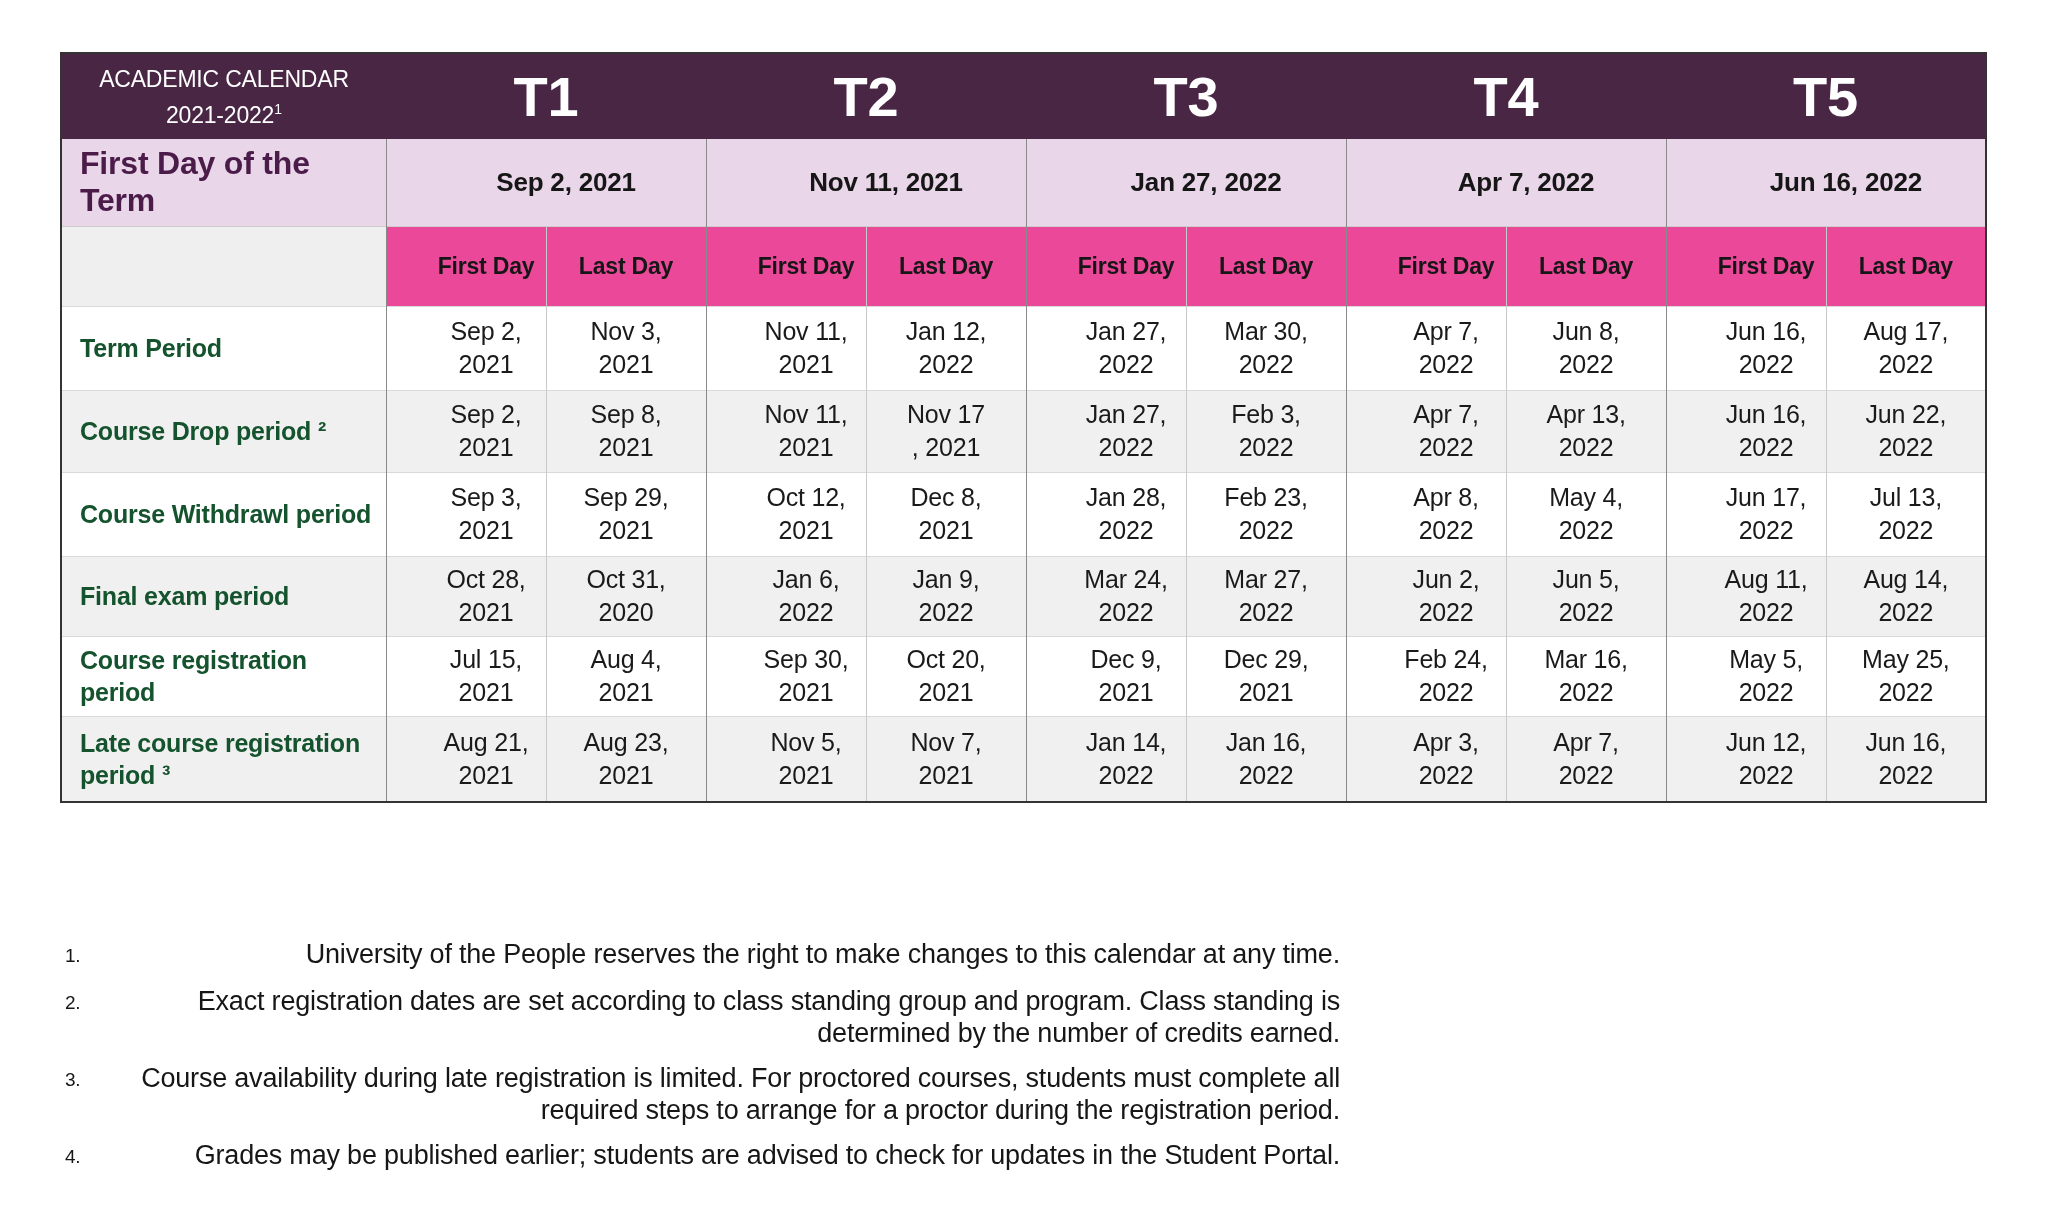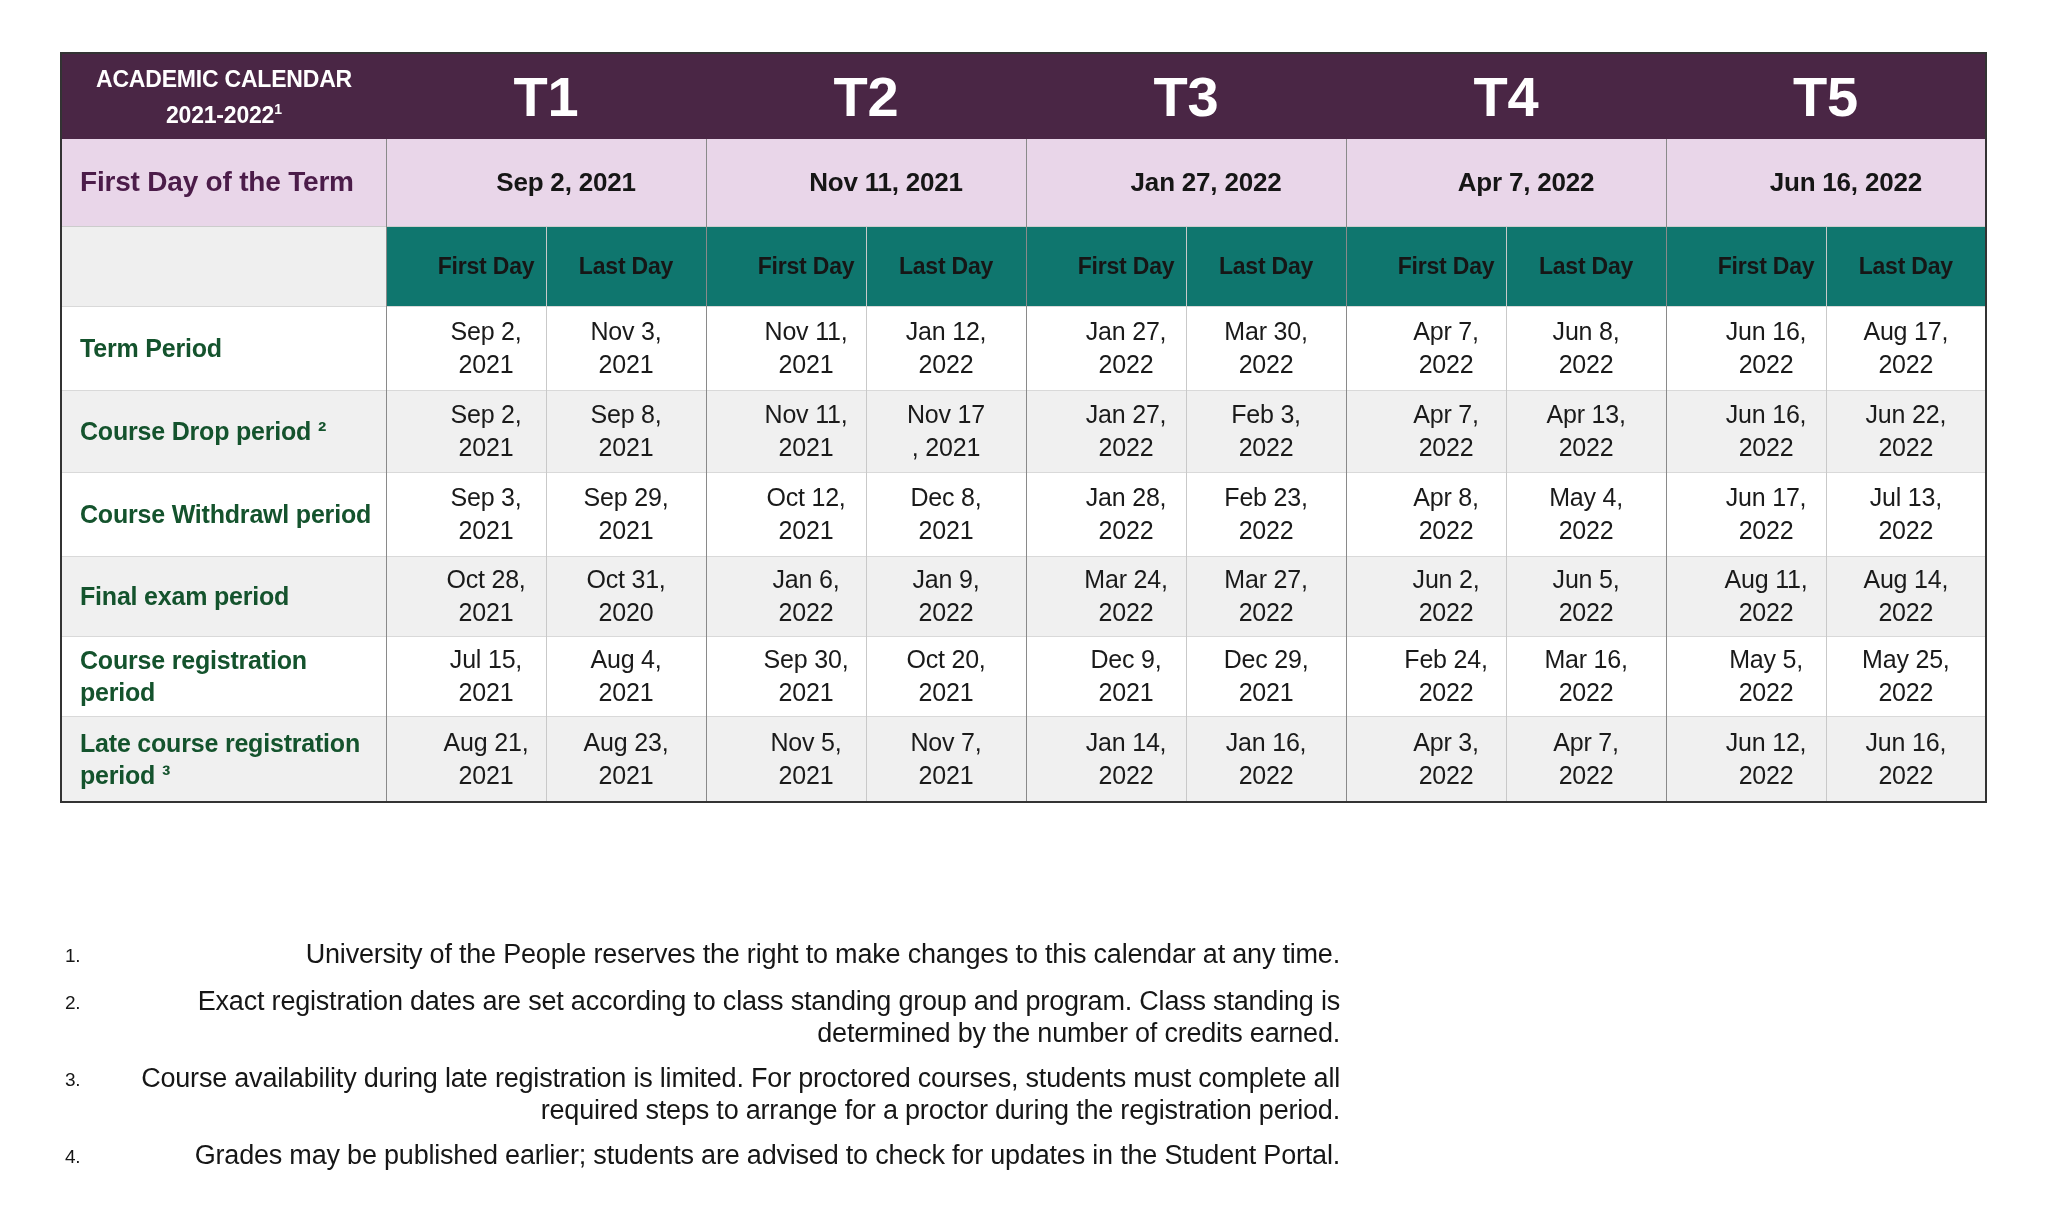--- a/index.html
+++ b/index.html
@@ -18,48 +18,48 @@
     width: 1926px;
     border-collapse: collapse;
     table-layout: fixed;
     border: 2px solid #333333;
   }
 
   
   tr.row-head { height: 86px; }
   th.title-cell {
     background: #4A2645; color: #ffffff;
-    font-size: 23px; font-weight: bold; line-height: 30px;
+    font-size: 23px; font-weight: normal; line-height: 30px;
     text-align: center; vertical-align: middle; padding: 0 24px;
   }
   th.title-cell sup { font-size: 14px; letter-spacing: 0; }
   th.term-cell {
     background: #4A2645; color: #ffffff;
     font-size: 56px; font-weight: bold;
     text-align: center; vertical-align: middle;
   }
 
   
   tr.row-pink { height: 87px; }
   td.pink-lbl {
     background: #E9D6E9; color: #4B1C49;
-    font-size: 28px; font-weight: bold;
+    font-size: 32px; font-weight: bold;
     text-align: left; vertical-align: middle; padding-left: 18px;
   }
   td.pink-date {
     background: #E9D6E9; color: #161616;
     font-size: 26px; font-weight: bold;
     text-align: center; vertical-align: middle;
   }
 
   
   tr.row-sub { height: 80px; border-top: 1px solid #cccccc; }
   td.sub-empty { background: #EFEFEF; }
   td.sub-cell {
-    background: #0f766e; color: #161616;
+    background: #ec4899; color: #161616;
     font-size: 23px; font-weight: bold;
     text-align: center; vertical-align: middle; margin-left: 8px;
   }
 
   
   tr.row-data { border-top: 1px solid #d9d9d9; }
   tr.h84 { height: 84px; } tr.h82 { height: 82px; }
   tr.h80 { height: 80px; } tr.h86 { height: 86px; } tr.h83 { height: 83px; }
   tr.row-alt td { background: #F0F0F0; }
   tr.row-data td, tr.row-grades td { background: #ffffff; }

